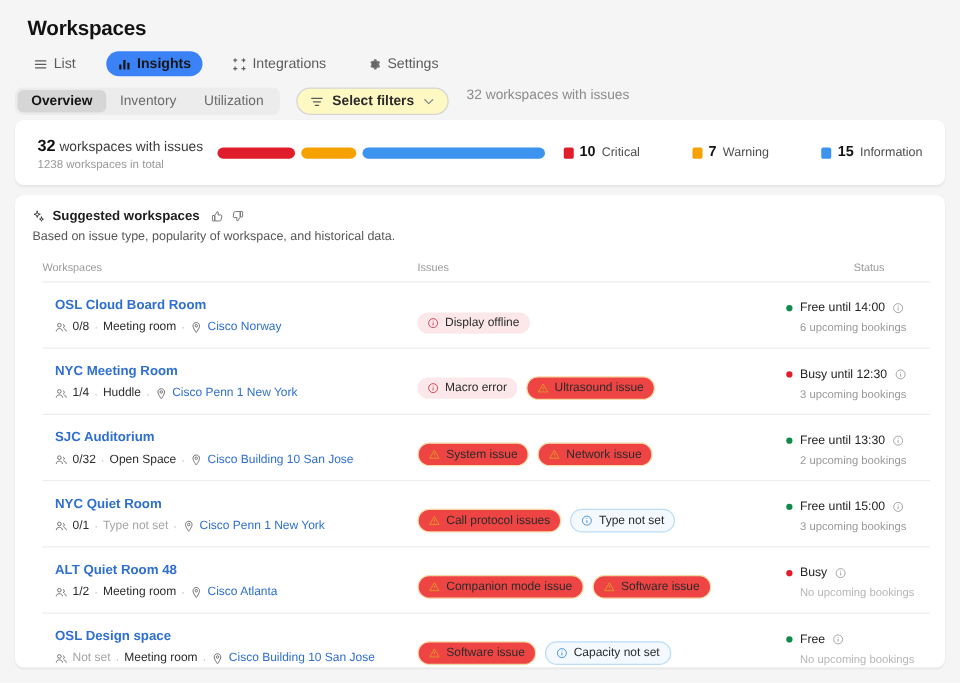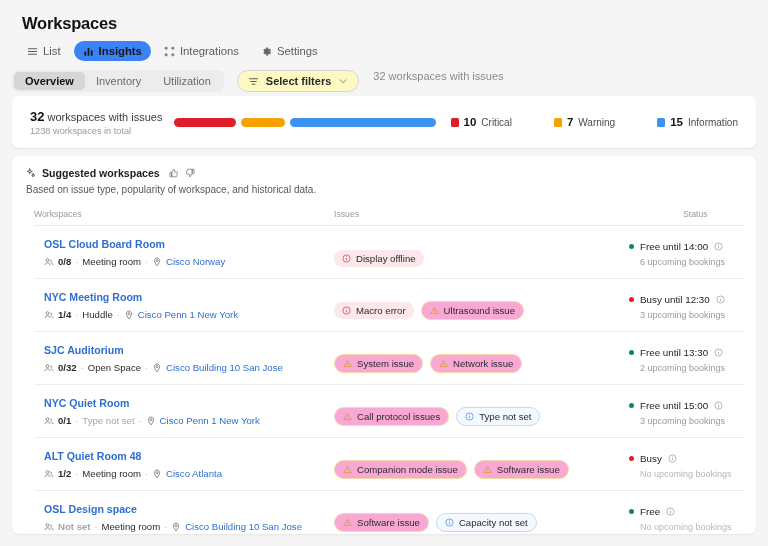--- a/index.html
+++ b/index.html
@@ -12,21 +12,21 @@
   }
   .page { width: 768px; height: 546px; position: relative; background: #f5f5f5; }
 
   
   .page-title {
     position: absolute; left: 22px; top: 14px;
     font-size: 16.5px; font-weight: bold; letter-spacing: -0.2px; color: #121212;
   }
   .nav-tabs {
     position: absolute; left: 18px; top: 41px;
-    display: flex; align-items: center; gap: 4px;
+    display: flex; align-items: center; gap: 15px;
   }
   .nav-tab {
     display: flex; align-items: center; gap: 5px;
     padding: 4px 9px; border-radius: 13px;
     font-size: 11.3px; color: #5c5c5c; cursor: pointer; white-space: nowrap;
   }
   .nav-tab.active { background: #3b82f6; color: #171717; font-weight: bold; }
   .nav-tab .ic { display: inline-flex; width: 11px; height: 11px; align-items: center; justify-content: center; }
   .nav-tab svg { display: block; }
 
@@ -89,35 +89,35 @@
 
   .row { display: flex; align-items: flex-end; padding: 12px 0 11px 0; margin: 0 12px 0 22px; border-bottom: 1px solid #ededed; }
   .row:last-child { border-bottom: none; }
   .col-ws { width: 300px; padding-left: 10px; }
   .col-iss { width: 295px; display: flex; flex-wrap: wrap; gap: 7px; align-items: center; padding-top: 2px; }
   .col-st { flex: 1; }
 
   .ws-name { font-size: 10.6px; font-weight: bold; color: #2f6fd0; cursor: pointer; }
   .ws-meta { display: flex; align-items: center; gap: 4px; margin-top: 6px; font-size: 9.6px; color: #2c2c2c; }
   .ws-meta .sep { color: #b5b5b5; font-size: 9px; }
-  .ws-meta .cap { color: #2c2c2c; font-weight: bold; }
+  .ws-meta .cap { color: #2c2c2c; }
   .ws-meta .cap.muted { color: #a6a6a6; }
   .ws-meta .type { color: #2c2c2c; }
   .ws-meta .type.muted { color: #a6a6a6; }
   .ws-meta .loc { color: #2f6fd0; cursor: pointer; }
   .ws-meta .ic { display: inline-flex; width: 10px; height: 10px; align-items: center; justify-content: center; }
 
   .badge {
     display: inline-flex; align-items: center; gap: 5px;
     padding: 3px 8px; border-radius: 11px; font-size: 9.6px; white-space: nowrap;
   }
   .badge .bic { display: inline-flex; width: 9px; height: 9px; align-items: center; justify-content: center; }
   .badge.critical { background: #fce8ea; color: #2b2b2b; }
   .badge.critical .bic { color: #d83a4a; }
-  .badge.warning { background: #f9a8d4; border: 1px solid #f5d9a6; color: #2b2b2b; }
+  .badge.warning { background: #ef4444; border: 1px solid #f5d9a6; color: #2b2b2b; }
   .badge.warning .bic { color: #dd9a24; }
   .badge.info { background: #f3f9ff; border: 1px solid #bcdcf7; color: #2b2b2b; }
   .badge.info .bic { color: #3d8fdd; }
 
   .st-line { display: flex; align-items: center; gap: 6px; }
   .st-dot { width: 5px; height: 5px; border-radius: 50%; flex: none; }
   .st-text { font-size: 9.8px; color: #242424; white-space: nowrap; }
   .st-info { width: 9px; height: 9px; color: #9d9d9d; display: inline-flex; }
   .st-sub { font-size: 9px; color: #9a9a9a; margin-top: 5px; margin-left: 11px; white-space: nowrap; }
 

